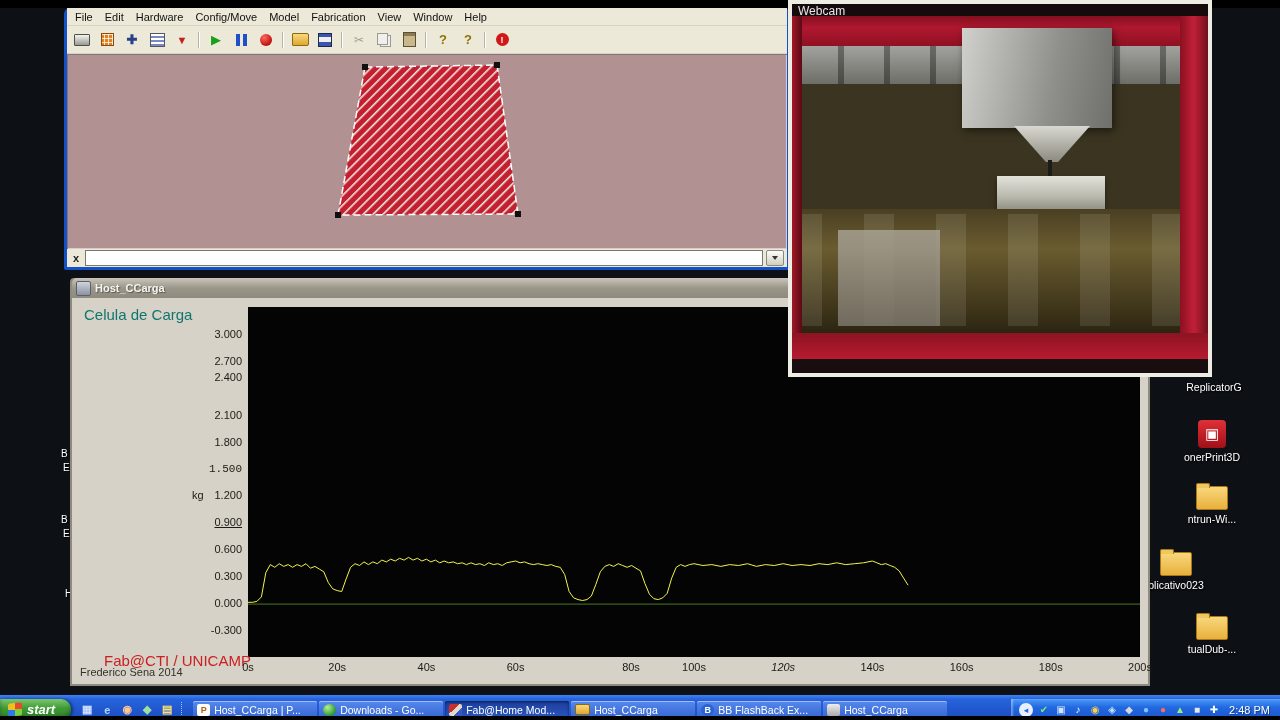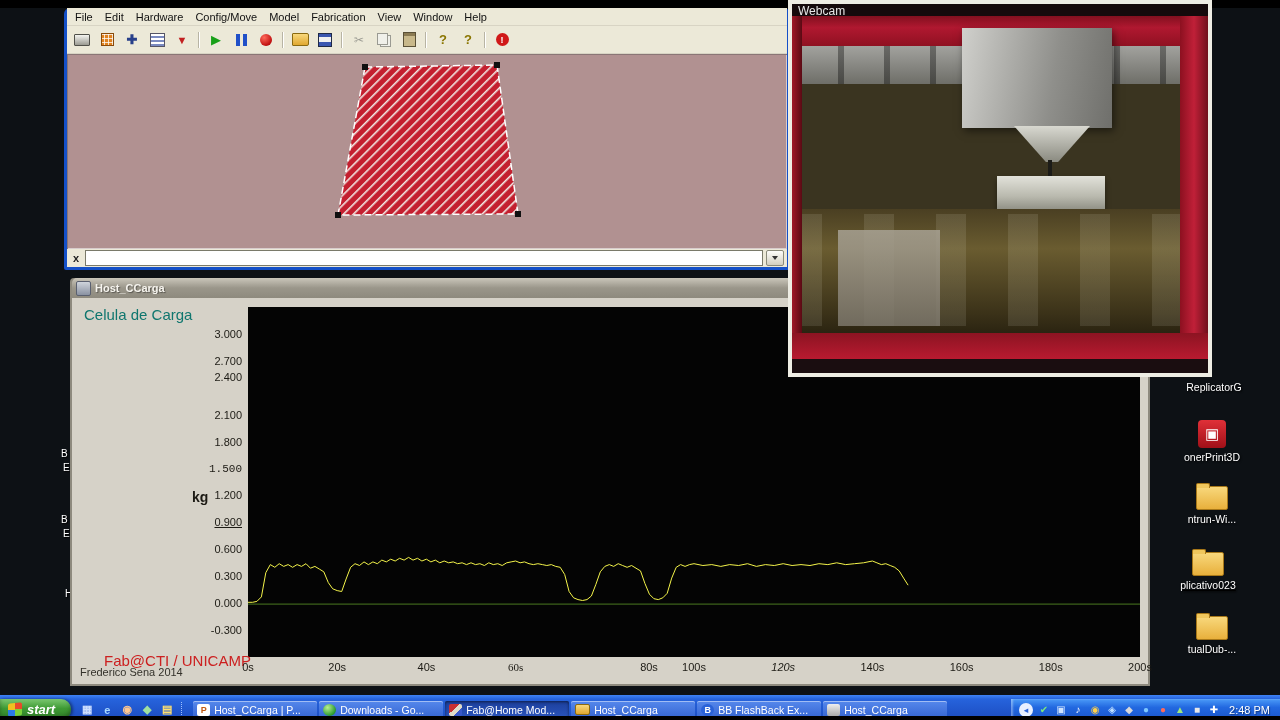--- a/index.html
+++ b/index.html
@@ -66,21 +66,21 @@
   #chart-window .titlebar{background:linear-gradient(180deg,#cac6ba,#9a968a 50%,#8e8a7e);color:#f6f4ee;}
   .chart-app-ico{background:linear-gradient(#cfd4dc,#8a92a2);border:1px solid #5a6070;}
   #chart-body{flex:1;background:#d6d2c8;position:relative;min-height:0;}
   #chart-heading{position:absolute;left:12px;top:8px;font-size:15px;color:#0f766e;}
   #chart-readouts{position:absolute;left:16px;top:38px;font-size:11px;color:#35332b;}
   .readout-row{height:18px;display:flex;gap:4px;align-items:center;}
   #chart-area{position:absolute;left:176px;top:9px;width:892px;height:350px;background:#040404;}
   #chart-area svg{width:892px;height:350px;display:block;}
   .ytick{position:absolute;left:0;width:170px;text-align:right;font-size:11px;color:#1c1a14;}
   .xtick{position:absolute;top:363px;transform:translateX(-50%);font-size:11px;color:#1c1a14;}
-  #y-unit-label{position:absolute;left:120px;top:191px;font-size:14px;color:#1c1a14;font-weight:bold;}
+  #y-unit-label{position:absolute;left:120px;top:191px;font-size:11px;color:#1c1a14;}
   #credit-1{position:absolute;left:8px;top:354px;font-size:15px;color:#cc2020;padding-left:24px;}
   #credit-2{position:absolute;left:8px;top:368px;font-size:11px;color:#33312a;}
 
   
   #webcam-window{left:788px;top:0;width:424px;height:377px;background:#eeede4;padding:4px;z-index:25;}
   #webcam-photo{position:relative;flex:1;background:#3a3420;overflow:hidden;}
   .ph{position:absolute;}
   #webcam-title{position:absolute;left:6px;top:0;font-size:12px;color:#e8e8e8;z-index:5;}
   .ph-top-dark{left:0;top:0;width:100%;height:12px;background:#150a0c;z-index:4;}
   .ph-red-top{left:0;top:10px;width:100%;height:34px;background:linear-gradient(180deg,#7a0e1c,#b01830 40%,#8c1020);}
@@ -154,21 +154,21 @@
         <div class="dicon-label">ReplicatorG</div>
       </div>
       <div class="dicon" style="left: 1138px; top: 420px;">
         <div class="zoner-icon">▣</div>
         <div class="dicon-label">onerPrint3D</div>
       </div>
       <div class="dicon" style="left: 1138px; top: 486px;">
         <div class="folder"></div>
         <div class="dicon-label">ntrun-Wi...</div>
       </div>
-      <div class="dicon" style="left: 1134px; top: 552px; text-decoration: underline;">
+      <div class="dicon" style="left: 1102px; top: 552px;">
         <div class="folder"></div>
         <div class="dicon-label">plicativo023</div>
       </div>
       <div class="dicon" style="left: 1138px; top: 616px;">
         <div class="folder"></div>
         <div class="dicon-label">tualDub-...</div>
       </div>
       <span class="dfrag" style="left: 61px; top: 448px;">B</span>
       <span class="dfrag" style="left: 63px; top: 462px;">E</span>
       <span class="dfrag" style="left: 61px; top: 514px;">B</span>
@@ -200,22 +200,22 @@
         <div class="ytick" style="top: 164.532px; font-family: Liberation Mono, monospace;">1.500</div>
         <div class="ytick" style="top: 191.441px;">1.200</div>
         <div class="ytick" style="top: 218.351px; text-decoration: underline;">0.900</div>
         <div class="ytick" style="top: 245.26px;">0.600</div>
         <div class="ytick" style="top: 272.169px;">0.300</div>
         <div class="ytick" style="top: 299.078px;">0.000</div>
         <div class="ytick" style="top: 325.988px;">-0.300</div>
         <div class="xtick" style="left: 176px;">0s</div>
         <div class="xtick" style="left: 265.2px;">20s</div>
         <div class="xtick" style="left: 354.4px;">40s</div>
-        <div class="xtick" style="left: 443.6px; font-family: Liberation Serif, serif;">60s</div>
-        <div class="xtick" style="left: 560px; padding-left: 34px;">80s</div>
+        <div class="xtick" style="left: 443.6px;">60s</div>
+        <div class="xtick" style="left: 542px; padding-left: 34px;">80s</div>
         <div class="xtick" style="left: 622px;">100s</div>
         <div class="xtick" style="left: 711.2px; font-style: italic;">120s</div>
         <div class="xtick" style="left: 800.4px;">140s</div>
         <div class="xtick" style="left: 889.6px;">160s</div>
         <div class="xtick" style="left: 978.8px;">180s</div>
         <div class="xtick" style="left: 1068px;">200s</div>
       </div>
   </div>
 
   <div id="fab-window" class="win">

